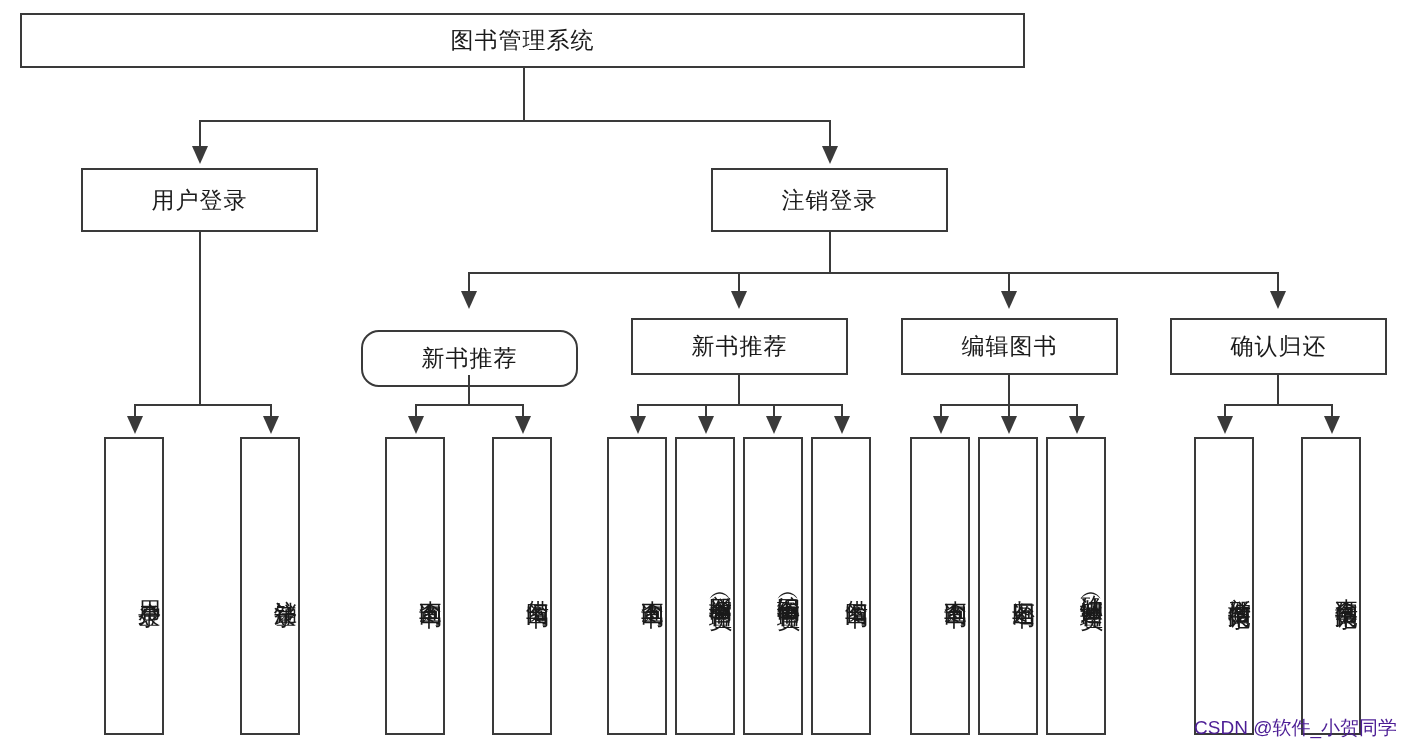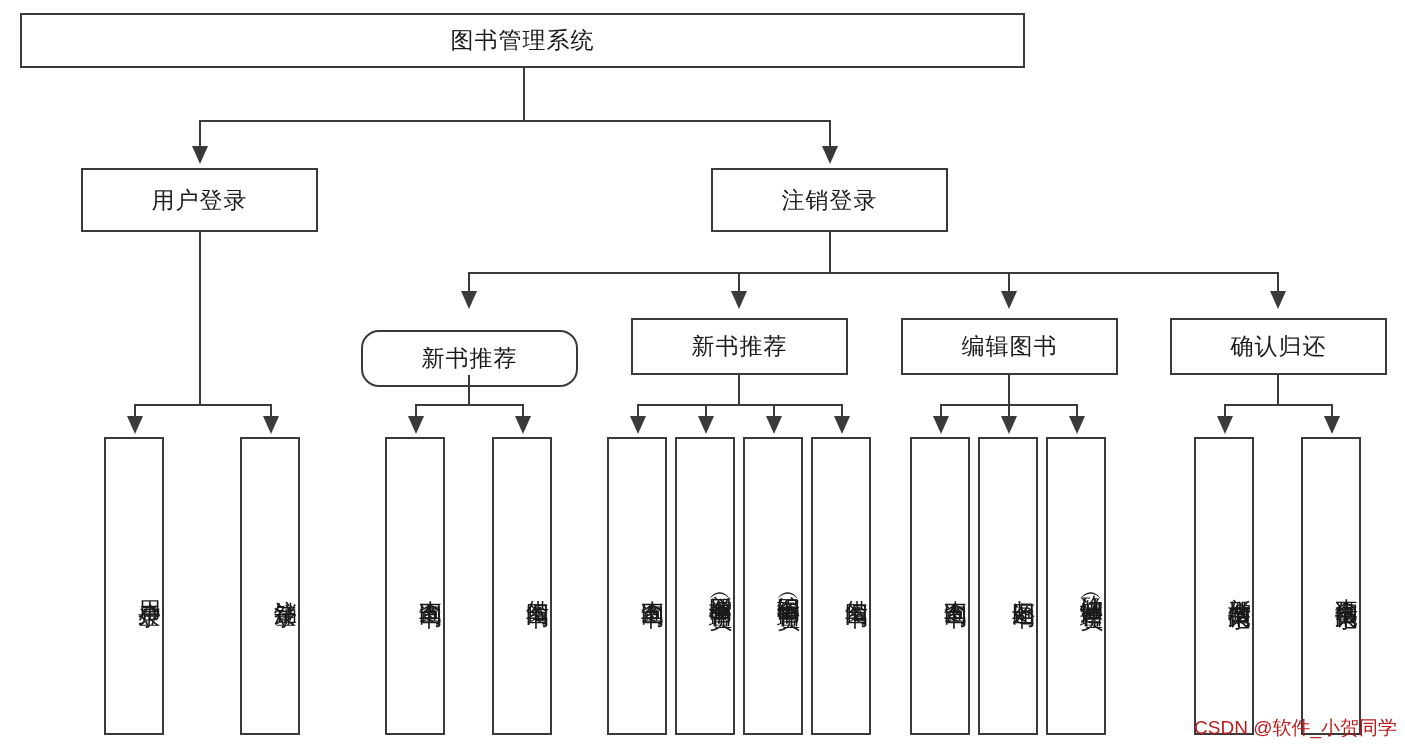--- a/index.html
+++ b/index.html
@@ -63,21 +63,21 @@
     height: 0;
     border-left: 8px solid transparent;
     border-right: 8px solid transparent;
     border-top: 18px solid #3a3a3a;
   }
   #watermark {
     position: absolute;
     right: 8px;
     bottom: 6px;
     font-size: 19px;
-    color: #b91c1c;
+    color: #4c1d95;
     white-space: nowrap;
     font-family: "Liberation Sans", "DejaVu Sans", sans-serif;
   }
 </style>
 </head>
 <body>
 
 <div id="canvas">
 
   <div class="node horiz" style="left:20px; top:13px; width:1005px; height:55px;">

